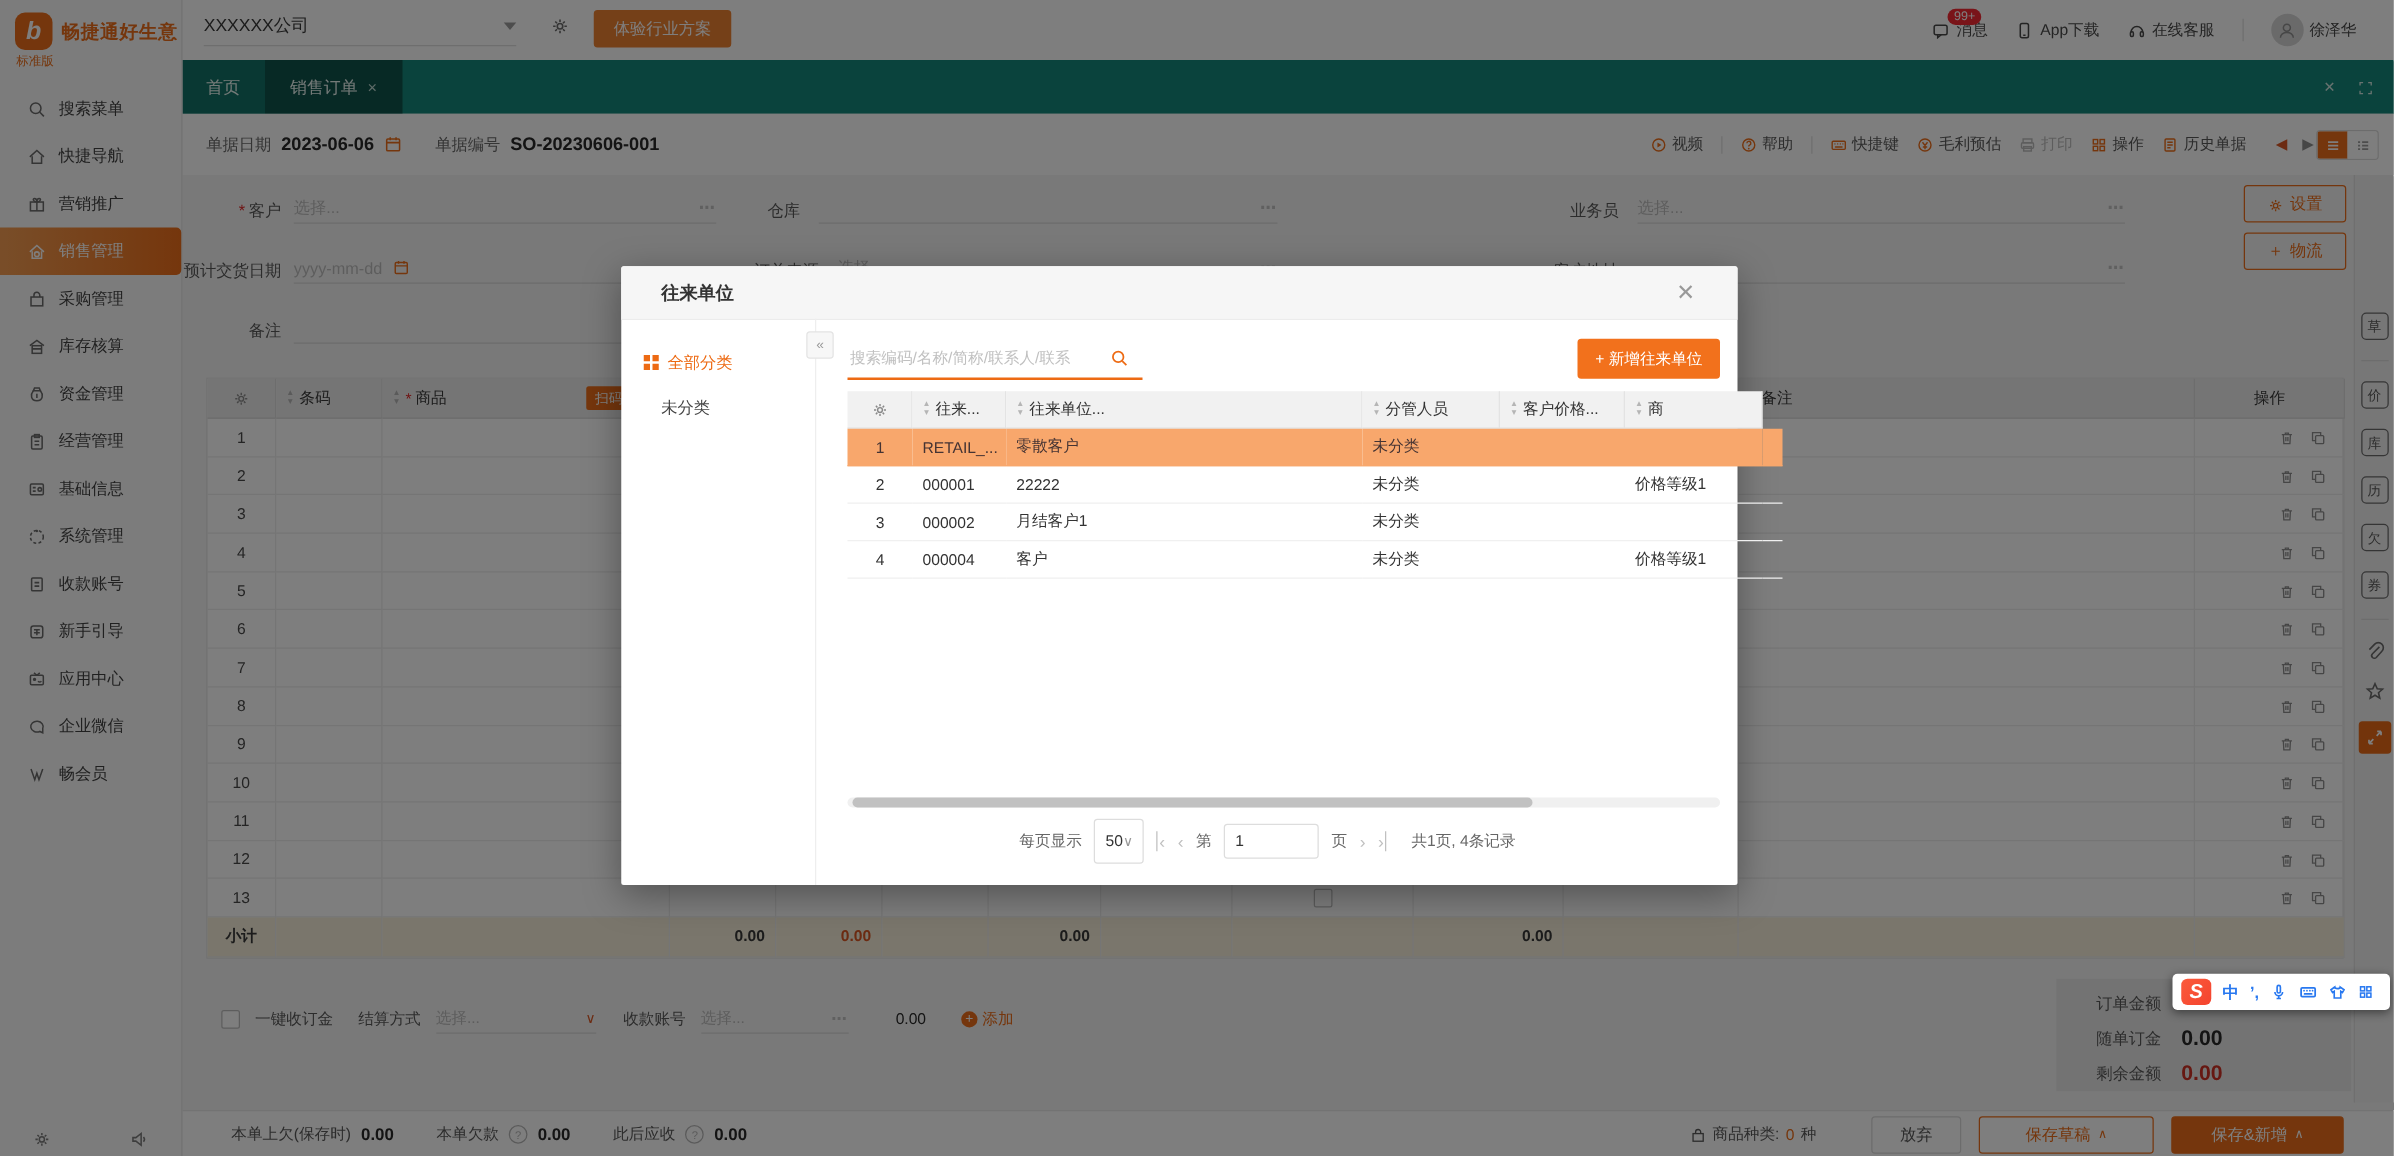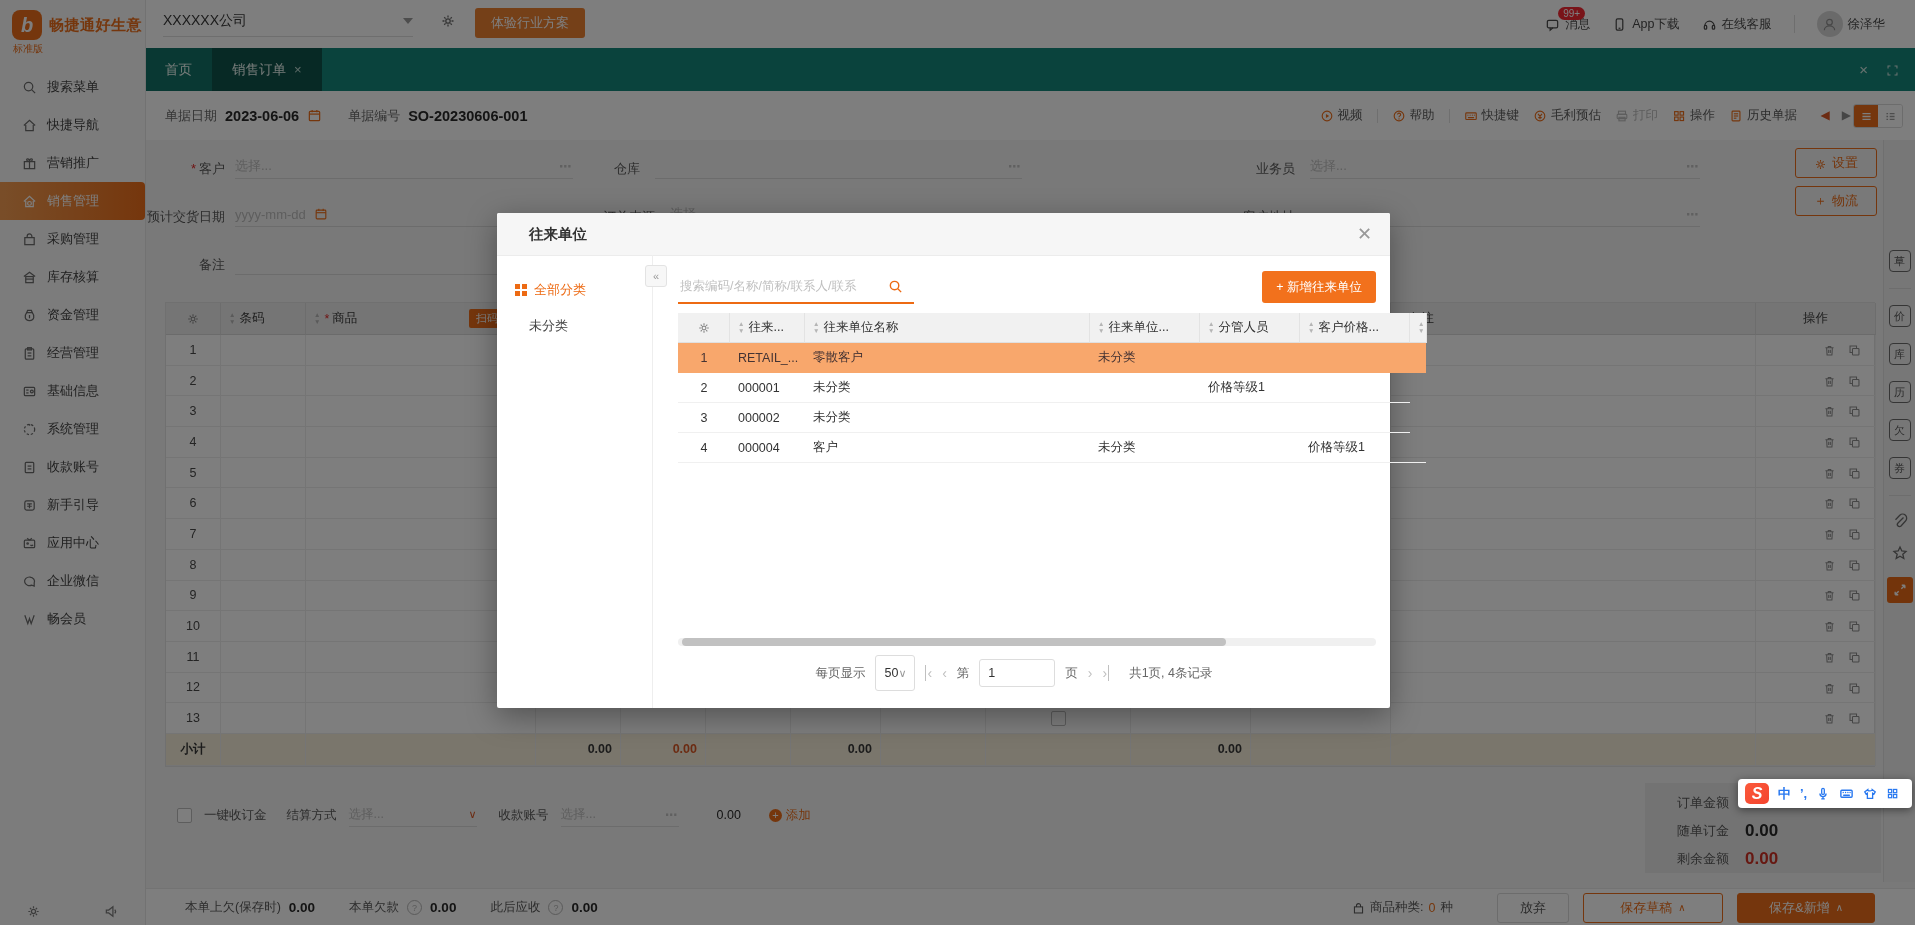--- a/index.html
+++ b/index.html
@@ -99,21 +99,21 @@
   
   #strip{position:absolute;left:1883px;top:140px;width:32px;height:742px;background:#f1f1f1;border-left:1px solid #e0e0e0;
       display:flex;flex-direction:column;align-items:center;padding-top:110px;box-sizing:border-box;gap:16px;}
   .strip-char{width:20px;height:20px;border:1.4px solid #666;border-radius:4px;color:#555;font-size:11px;display:flex;align-items:center;justify-content:center;cursor:pointer;}
   .strip-sep{width:22px;height:1px;background:#dcdcdc;}
   #strip-expand{width:26px;height:26px;background:#E8650F;border-radius:3px;color:#fff;display:flex;align-items:center;justify-content:center;cursor:pointer;}
   
   #overlay{position:absolute;inset:0;background:rgba(8,8,8,0.52);z-index:40;}
   #modal{position:absolute;left:497px;top:213px;width:893px;height:495px;background:#fff;border-radius:2px;z-index:50;
       box-shadow:0 8px 30px rgba(0,0,0,.35);}
-  #modal-head{height:42px;background:#f6f6f6;border-bottom:1px solid #ececec;display:flex;align-items:center;justify-content:space-between;padding:0 18px 0 32px;border-radius:2px 2px 0 0;}
+  #modal-head{height:42px;background:#f6f6f6;border-bottom:1px solid #ececec;display:flex;align-items:center;justify-content:space-between;padding:0 34px 0 32px;border-radius:2px 2px 0 0;}
   #modal-title{font-size:14.5px;font-weight:bold;color:#333;}
   #modal-close{color:#999;font-size:18px;cursor:pointer;line-height:1;}
   #modal-panel{position:absolute;left:0;top:42px;bottom:0;width:155px;border-right:1px solid #eee;}
   #cat-all{display:flex;align-items:center;gap:7px;padding:26px 0 0 18px;color:#ED6A13;cursor:pointer;}
   .sq4{display:grid;grid-template-columns:5px 5px;grid-template-rows:5px 5px;gap:2px;}
   .sq4 i{background:#ED6A13;display:block;}
   #cat-none{padding:18px 0 0 32px;color:#444;cursor:pointer;}
   #panel-collapse{position:absolute;left:148px;top:52px;width:20px;height:20px;background:#f7f7f7;border:1px solid #e3e3e3;border-radius:3px;
       color:#999;font-size:11px;display:flex;align-items:center;justify-content:center;cursor:pointer;z-index:2;}
   #modal-body{position:absolute;left:155px;top:42px;right:0;bottom:0;}
@@ -1092,24 +1092,20 @@
                 <path d="M8 2.5 V4.5 M8 11.5 V13.5 M2.5 8 H4.5 M11.5 8 H13.5 M4.2 4.2 L5.6 5.6 M10.4 10.4 L11.8 11.8 M11.8 4.2 L10.4 5.6 M5.6 10.4 L4.2 11.8"></path>
               </svg>
             </div>
             <div class="mcell"><span class="sorter">
                 <span>▲</span>
                 <span>▼</span>
               </span>往来...</div>
             <div class="mcell"><span class="sorter">
                 <span>▲</span>
                 <span>▼</span>
-              </span>往来单位名称</div>
-            <div class="mcell"><span class="sorter">
-                <span>▲</span>
-                <span>▼</span>
               </span>往来单位...</div>
             <div class="mcell"><span class="sorter">
                 <span>▲</span>
                 <span>▼</span>
               </span>分管人员</div>
             <div class="mcell"><span class="sorter">
                 <span>▲</span>
                 <span>▼</span>
               </span>客户价格...</div>
             <div class="mcell"><span class="sorter">
@@ -1123,28 +1119,30 @@
               <div class="mcell">RETAIL_...</div>
               <div class="mcell">零散客户</div>
               <div class="mcell">未分类</div>
               <div class="mcell"></div>
               <div class="mcell"></div>
               <div class="mcell"></div>
             </div>
             <div class="mrow">
               <div class="mcell center">2</div>
               <div class="mcell">000001</div>
+              <div class="mcell">22222</div>
               <div class="mcell">未分类</div>
               <div class="mcell"></div>
               <div class="mcell">价格等级1</div>
               <div class="mcell"></div>
             </div>
             <div class="mrow">
               <div class="mcell center">3</div>
               <div class="mcell">000002</div>
+              <div class="mcell">月结客户1</div>
               <div class="mcell">未分类</div>
               <div class="mcell"></div>
               <div class="mcell"></div>
               <div class="mcell"></div>
             </div>
             <div class="mrow">
               <div class="mcell center">4</div>
               <div class="mcell">000004</div>
               <div class="mcell">客户</div>
               <div class="mcell">未分类</div>

